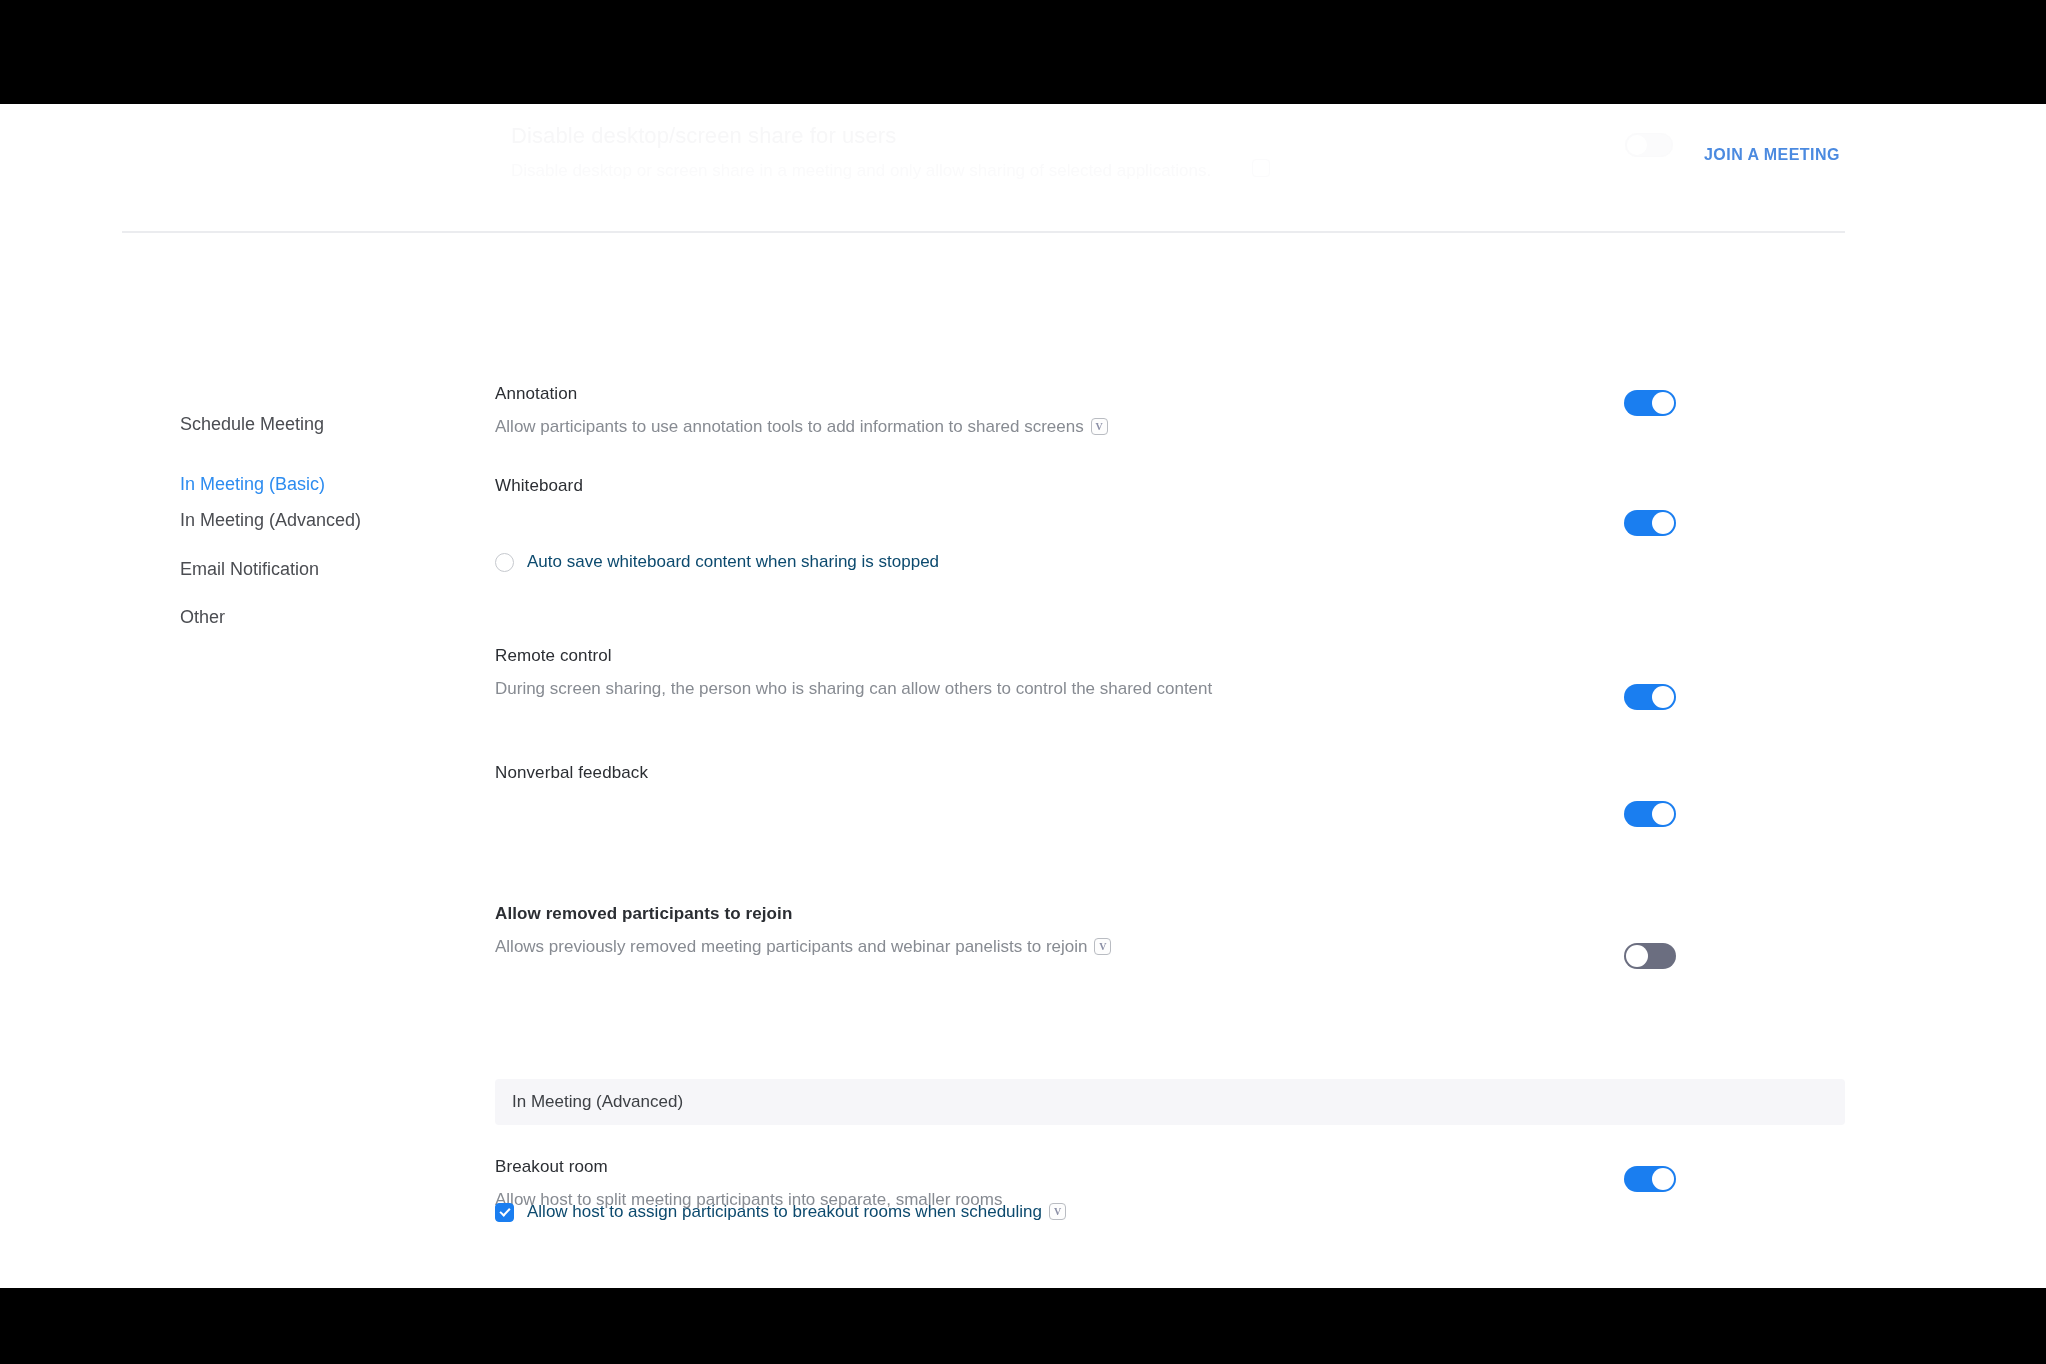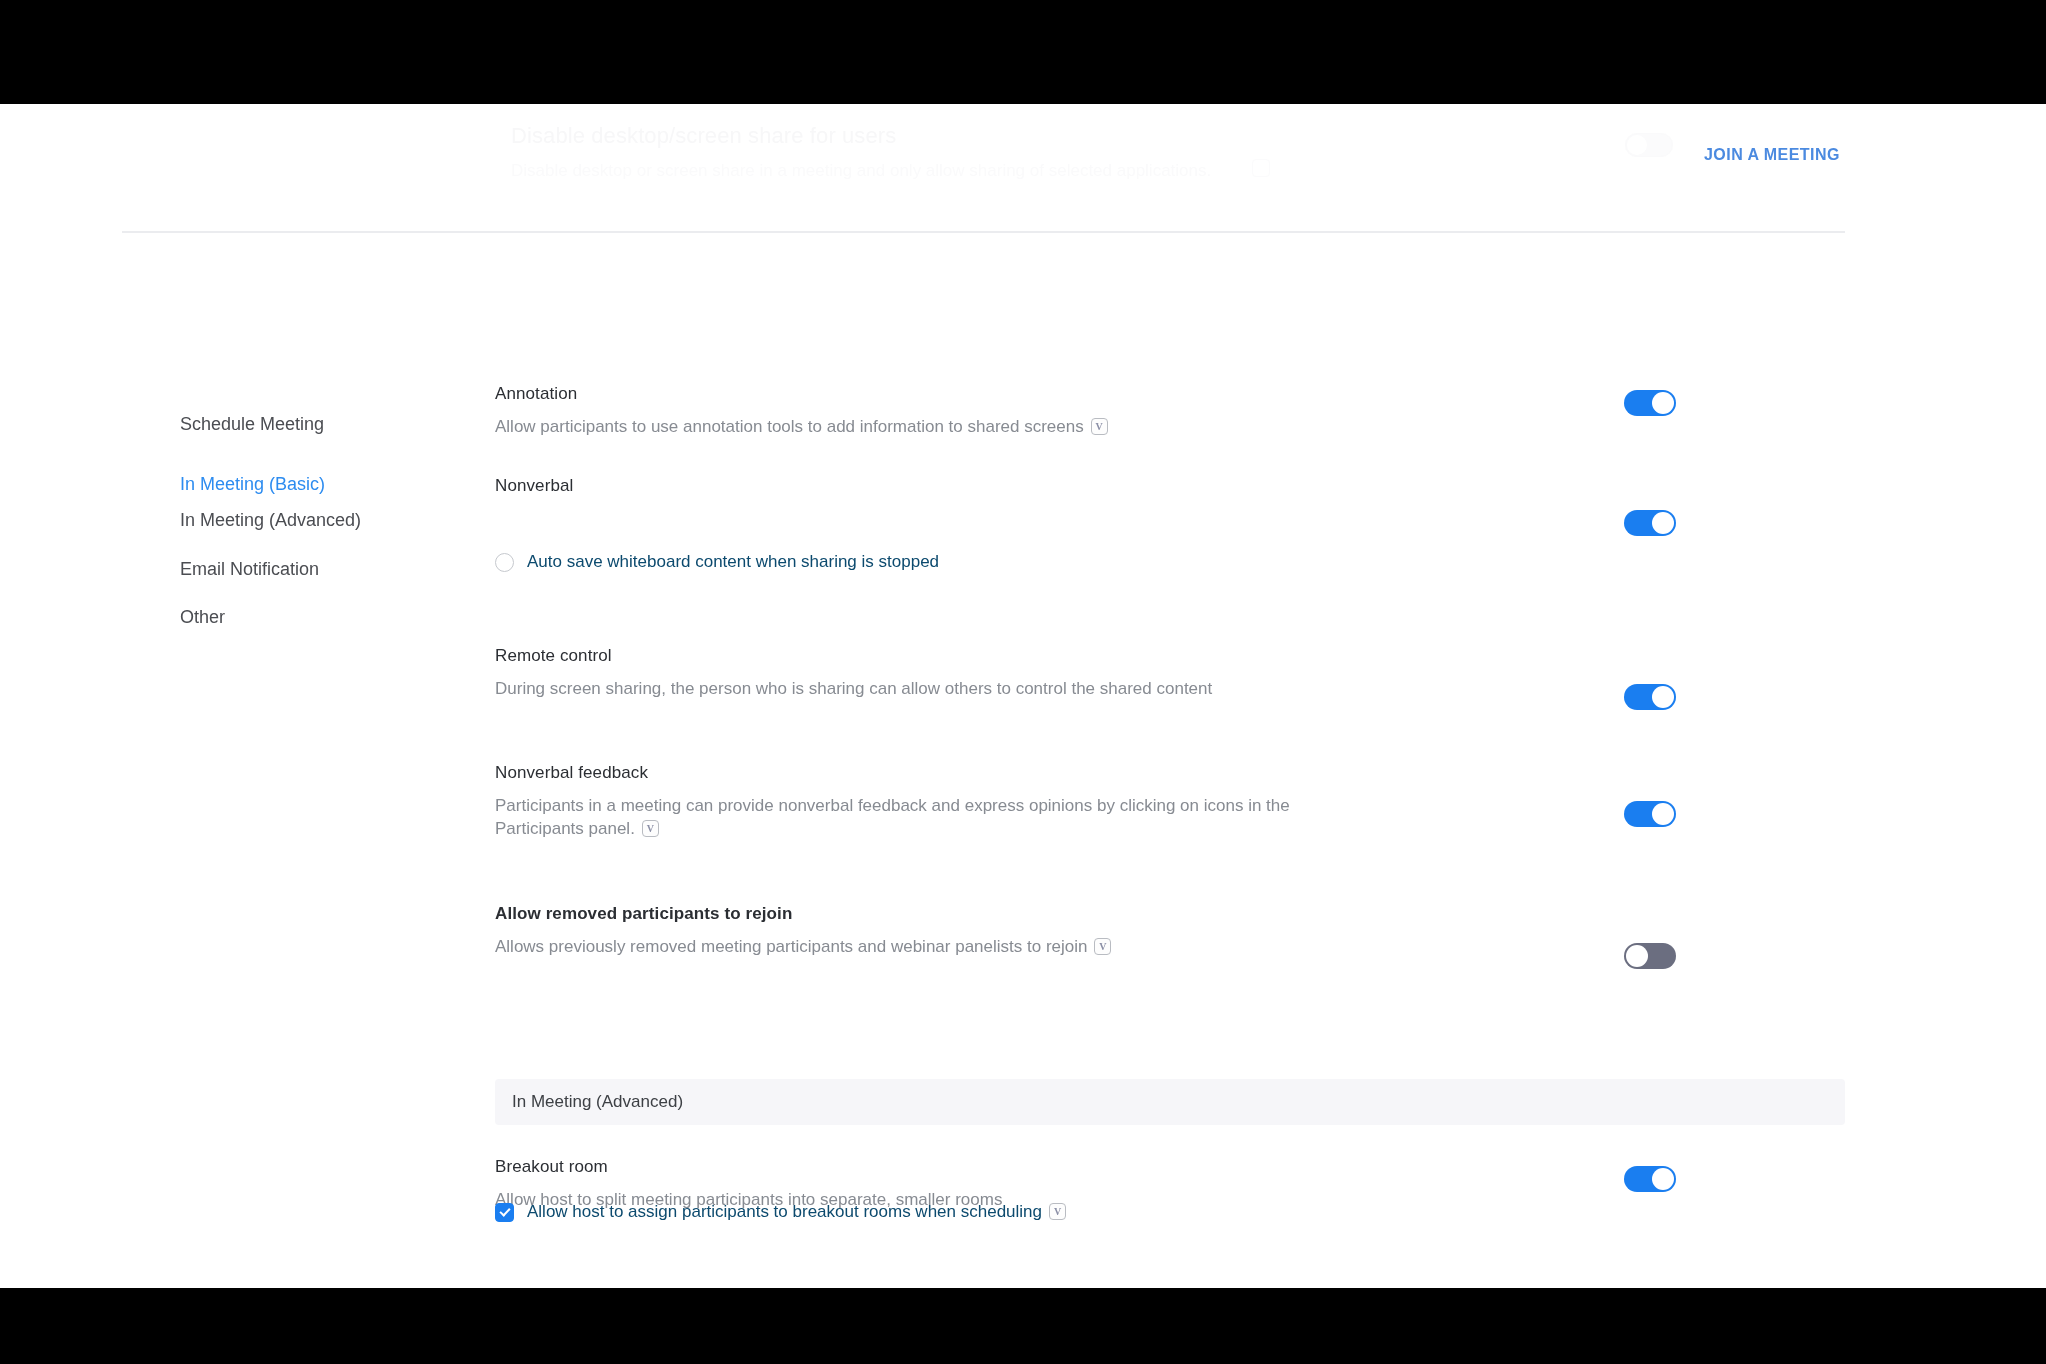--- a/index.html
+++ b/index.html
@@ -308,43 +308,40 @@
       <div class="setting-title">Annotation</div>
       <div class="setting-desc">
         <span>Allow participants to use annotation tools to add information to shared screens</span><span class="vbadge"></span>
       </div>
     </div>
     <div class="toggle on" style="left:1129px; top:116px;">
       <div class="knob"></div>
     </div>
 
     <div class="setting" style="top:202px;">
-      <div class="setting-title">Nonverbal</div>
+      <div class="setting-title">Whiteboard</div>
     </div>
     <div class="toggle on" style="left:1129px; top:236px;">
       <div class="knob"></div>
     </div>
     <div class="checkrow" style="top:278px;">
       <div class="checkbox unchecked"></div>
       <div class="checkrow-label">Auto save whiteboard content when sharing is stopped</div>
     </div>
 
     <div class="setting" style="top:372px;">
       <div class="setting-title">Remote control</div>
       <div class="setting-desc">During screen sharing, the person who is sharing can allow others to control the shared content</div>
     </div>
     <div class="toggle on" style="left:1129px; top:410px;">
       <div class="knob"></div>
     </div>
 
     <div class="setting" style="top:489px;">
       <div class="setting-title">Nonverbal feedback</div>
-      <div class="setting-desc">
-        <span>Participants in a meeting can provide nonverbal feedback and express opinions by clicking on icons in the Participants panel.</span><span class="vbadge"></span>
-      </div>
     </div>
     <div class="toggle on" style="left:1129px; top:527px;">
       <div class="knob"></div>
     </div>
 
     <div class="setting" style="top:630px;">
       <div class="setting-title bold">Allow removed participants to rejoin</div>
       <div class="setting-desc">
         <span>Allows previously removed meeting participants and webinar panelists to rejoin</span><span class="vbadge"></span>
       </div>

